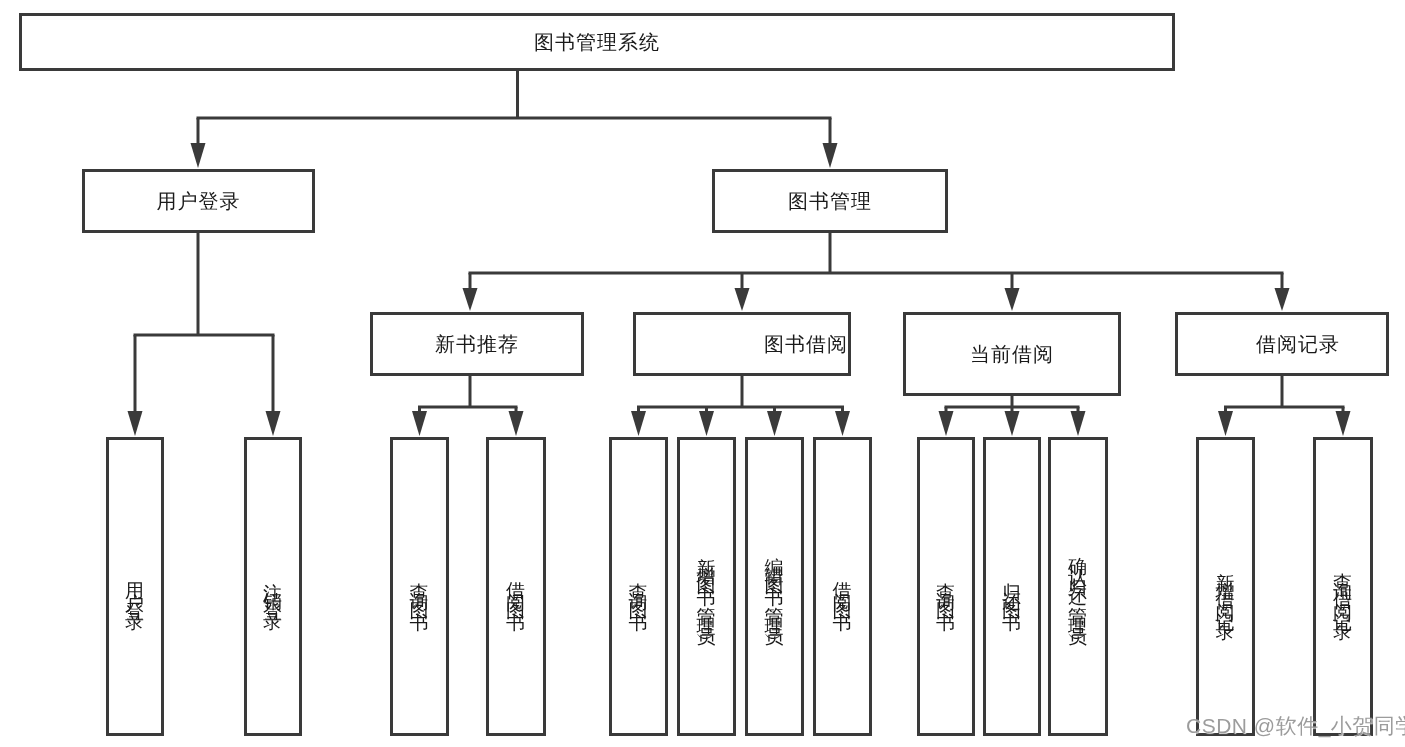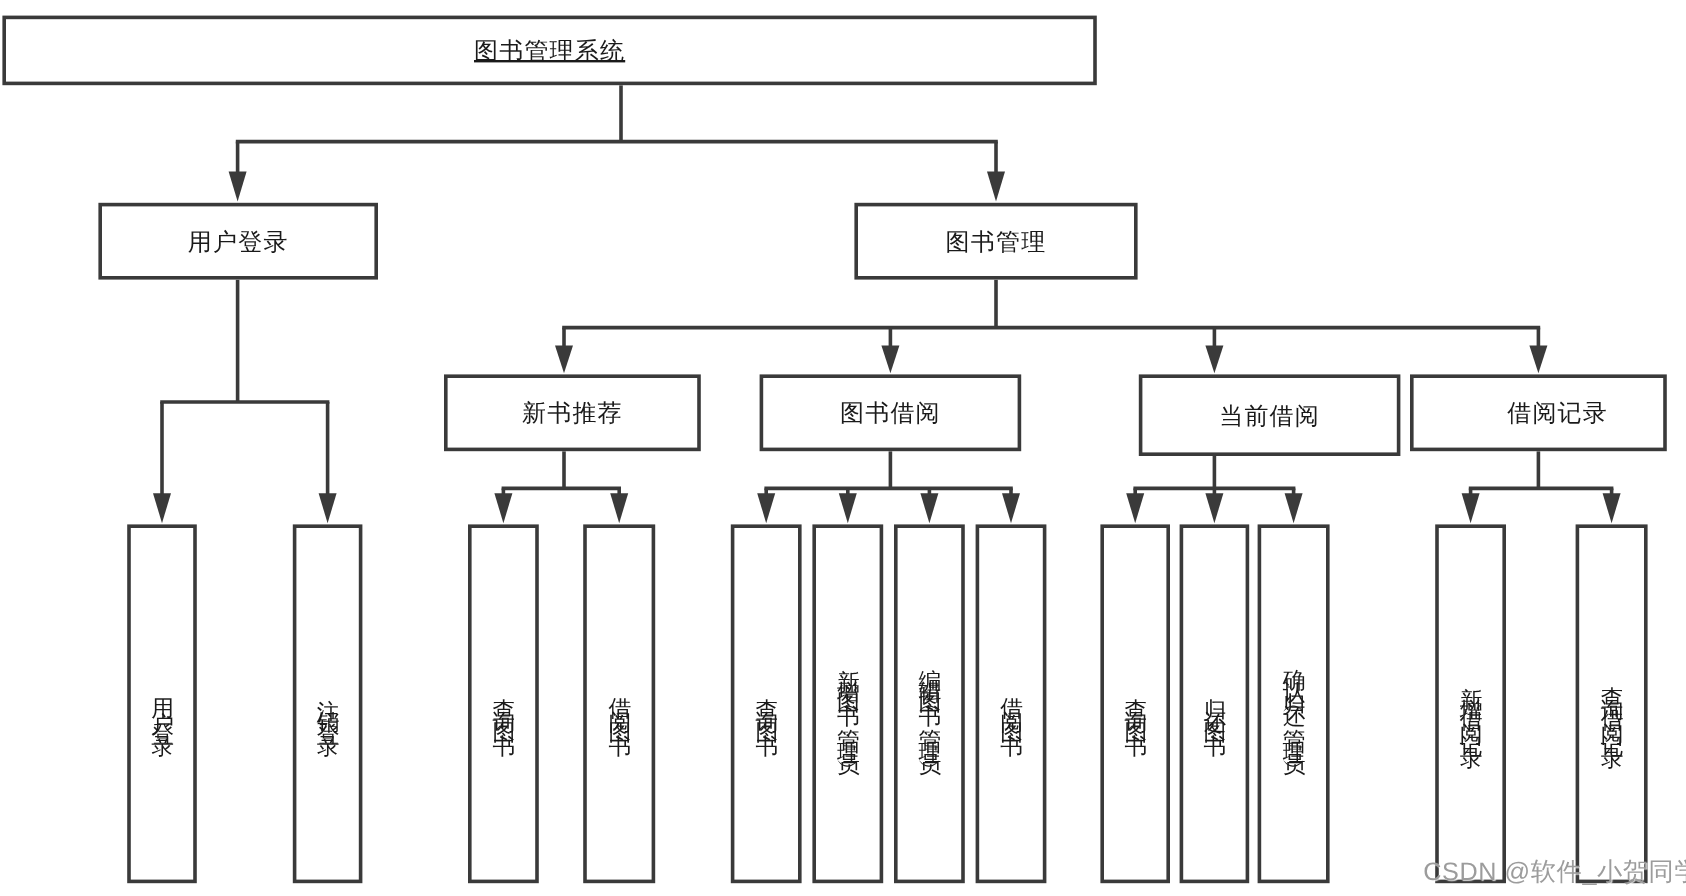--- a/index.html
+++ b/index.html
@@ -126,38 +126,38 @@
 
       <polygon points="938.5,411 953.5,411 946,436"></polygon>
       <polygon points="1004.5,411 1019.5,411 1012,436"></polygon>
       <polygon points="1070.5,411 1085.5,411 1078,436"></polygon>
 
       <polygon points="1218,411 1233,411 1225.5,436"></polygon>
       <polygon points="1335.5,411 1350.5,411 1343,436"></polygon>
     </g>
   </svg>
 
-  <div class="node hbox" style="left:2px;top:13px;width:912px;height:58px;text-decoration:underline;">
+  <div class="node hbox" style="left:19px;top:13px;width:1156px;height:58px;">
     <span>图书管理系统</span>
   </div>
 
   <div class="node hbox" style="left:82px;top:169px;width:233px;height:64px;">
     <span>用户登录</span>
   </div>
   <div class="node hbox" style="left:712px;top:169px;width:236px;height:64px;">
     <span>图书管理</span>
   </div>
 
   <div class="node hbox" style="left:370px;top:312px;width:214px;height:64px;">
     <span>新书推荐</span>
   </div>
-  <div class="node hbox" style="left:633px;top:312px;width:218px;height:64px;">
+  <div class="node hbox" style="left:633px;top:312px;width:218px;height:64px;justify-content:flex-end;">
     <span>图书借阅</span>
   </div>
-  <div class="node hbox" style="left:949px;top:312px;width:218px;height:68px;">
+  <div class="node hbox" style="left:903px;top:312px;width:218px;height:84px;">
     <span>当前借阅</span>
   </div>
   <div class="node hbox" style="left:1175px;top:312px;width:214px;height:64px;padding-left:32px;">
     <span>借阅记录</span>
   </div>
 
   <div class="node vbox" style="left:106px;width:58px;">
     <span class="vlabel">用户登录</span>
   </div>
   <div class="node vbox" style="left:244px;width:58px;">

